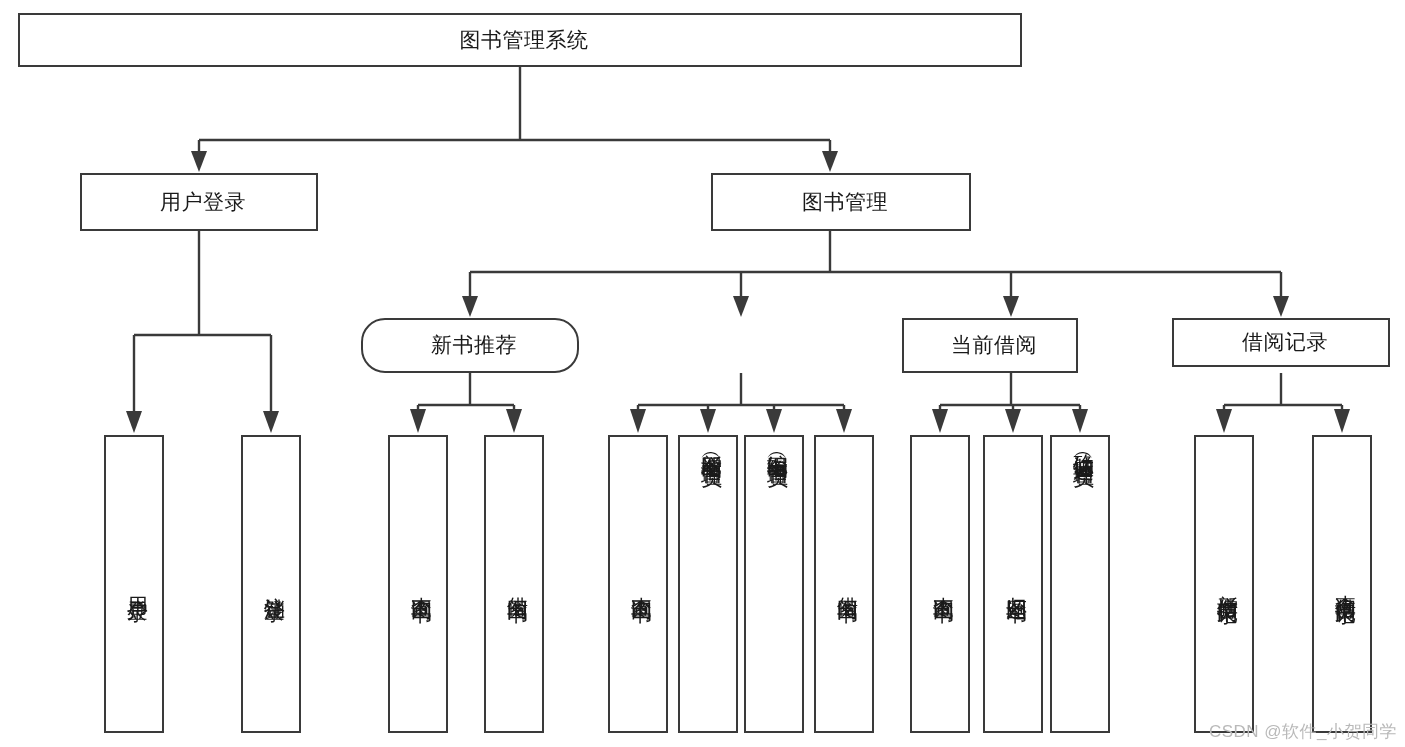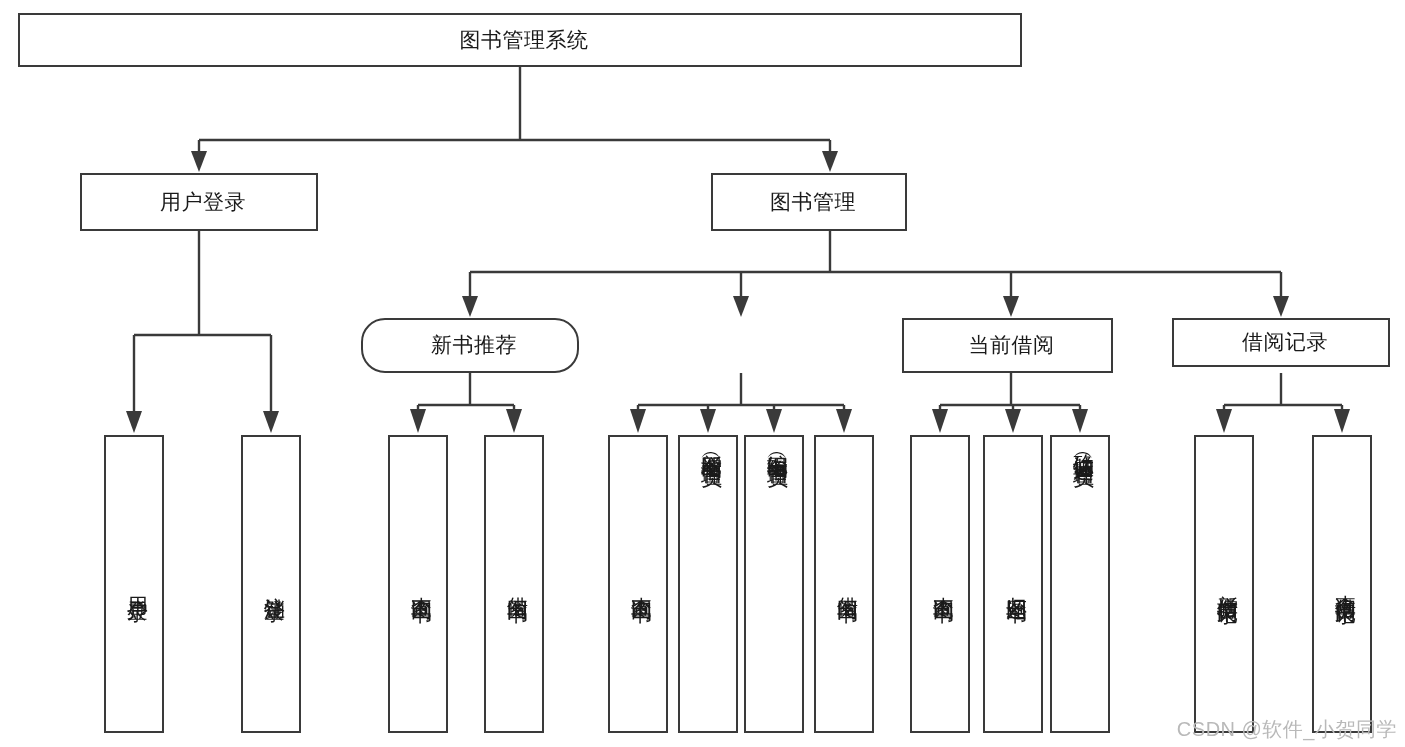--- a/index.html
+++ b/index.html
@@ -65,21 +65,21 @@
     stroke-width: 2.4;
     fill: none;
   }
   .arrow-head {
     fill: #3a3a3a;
   }
   .watermark {
     position: absolute;
     right: 8px;
     bottom: 4px;
-    font-size: 20px;
+    font-size: 17px;
     color: #b9b9b9;
     white-space: nowrap;
     letter-spacing: 0.5px;
   }
 </style>
 </head>
 <body>
 
 <div id="canvas">
 
@@ -146,28 +146,28 @@
     <polygon class="arrow-head" points="1334,409 1350,409 1342,433"></polygon>
   </svg>
 
   <div class="node" style="left:18px; top:13px; width:1004px; height:54px;">
     <span class="node-label">图书管理系统</span>
   </div>
 
   <div class="node" style="left:80px; top:173px; width:238px; height:58px;">
     <span class="node-label">用户登录</span>
   </div>
-  <div class="node" style="left:711px; top:173px; width:196px; height:58px;">
+  <div class="node" style="left:711px; top:173px; width:260px; height:58px;">
     <span class="node-label">图书管理</span>
   </div>
 
   <div class="node" style="left:361px; top:318px; width:218px; height:55px;border-radius:24px;">
     <span class="node-label">新书推荐</span>
   </div>
-  <div class="node" style="left:902px; top:318px; width:211px; height:55px;">
+  <div class="node" style="left:902px; top:318px; width:176px; height:55px;">
     <span class="node-label">当前借阅</span>
   </div>
   <div class="node" style="left:1172px; top:318px; width:218px; height:49px;">
     <span class="node-label">借阅记录</span>
   </div>
 
   <div class="node vertical v-center" style="left:104px; top:435px; width:60px; height:298px;">
     <span class="node-label">用户登录</span>
   </div>
   <div class="node vertical v-center" style="left:241px; top:435px; width:60px; height:298px;">

